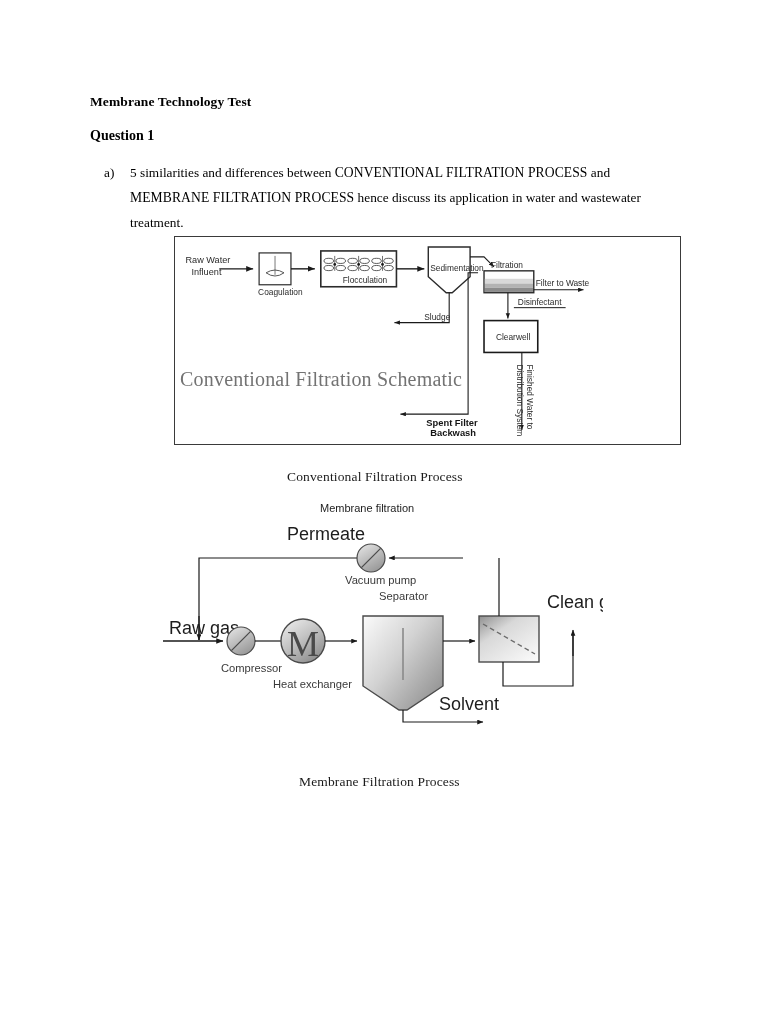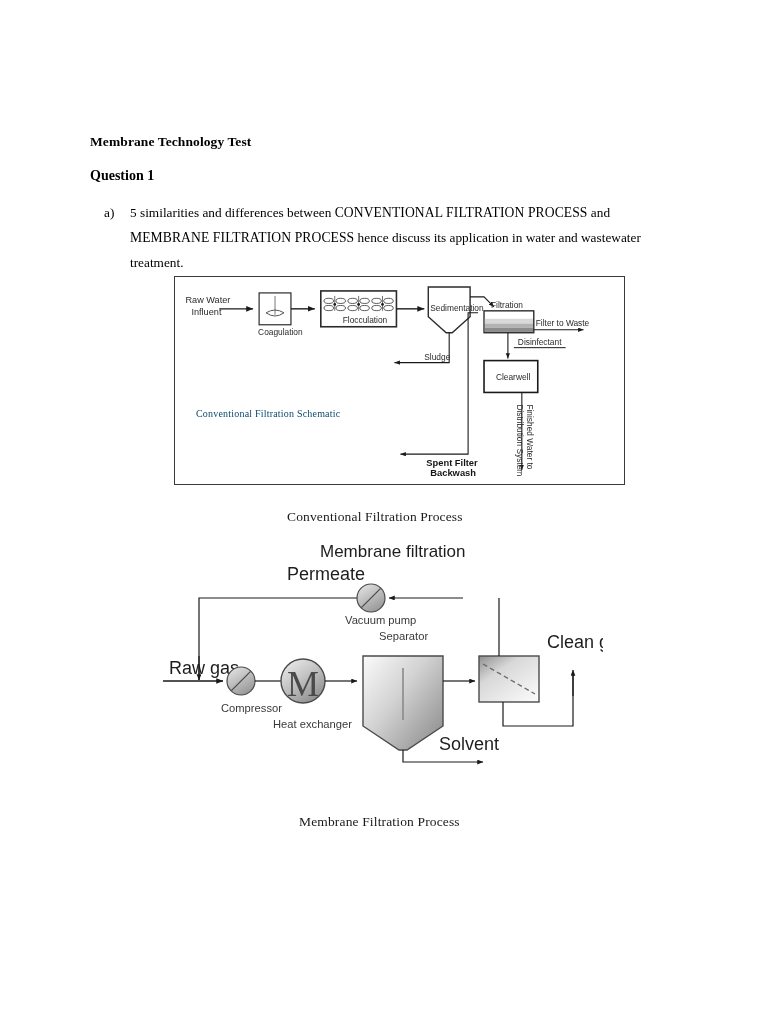--- a/index.html
+++ b/index.html
@@ -12,21 +12,20 @@
     font-family: "Liberation Serif", serif;
     color: #000000;
     overflow: hidden;
     position: relative;
   }
 
   .page {
     position: absolute;
     inset: 0;
     padding: 0;
-    margin-top: 40px;
   }
 
   
   .doc-title {
     position: absolute;
     left: 90px;
     top: 94px;
     font-family: "Liberation Serif", serif;
     font-weight: bold;
     font-size: 13.5px;
@@ -58,55 +57,55 @@
     font-size: 13.3px;
   }
   .list-body { flex: 1 1 auto; }
   .caps { font-size: 13.6px; letter-spacing: 0.1px; }
 
   
   .fig1 {
     position: absolute;
     left: 174px;
     top: 236px;
-    width: 451px;
+    width: 507px;
     height: 209px;
     border: 1px solid #3a3a3a;
     background: #ffffff;
     text-decoration: underline;
   }
   .fig1 svg, .fig2 svg { display: block; }
 
   .fig1-title {
     position: absolute;
-    left: 196px;
+    left: 180px;
     top: 368px;
     font-family: "Liberation Serif", serif;
-    font-size: 10px;
+    font-size: 20px;
     letter-spacing: 0.2px;
-    color: #0c4a6e;
+    color: #737373;
   }
 
   .cap {
     position: absolute;
     font-family: "Liberation Serif", serif;
     font-size: 13.5px;
     color: #1a1a1a;
     letter-spacing: 0.15px;
     white-space: nowrap;
   }
   .cap-fig1 { left: 287px; top: 469px; }
   .cap-fig2 { left: 299px; top: 774px; }
 
   .fig2-heading {
     position: absolute;
     left: 320px;
     top: 502px;
     font-family: "Liberation Sans", sans-serif;
-    font-size: 17px;
+    font-size: 11px;
     color: #1d1d1d;
     text-align: center;
   }
 
   
   .fig2 {
     position: absolute;
     left: 163px;
     top: 512px;
     width: 440px;

